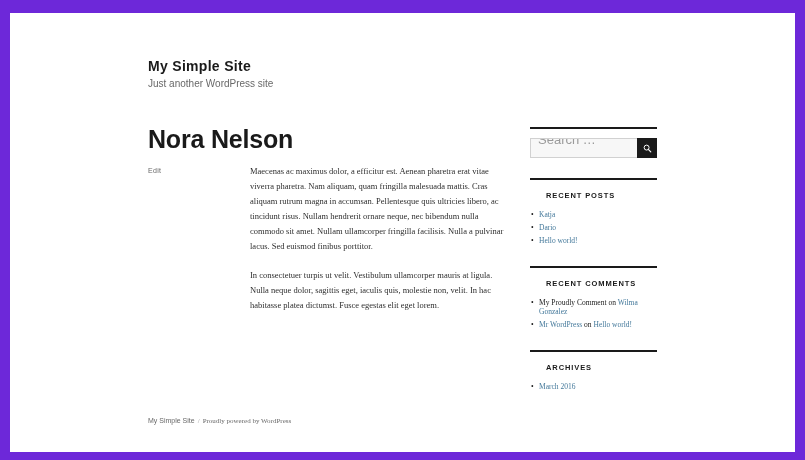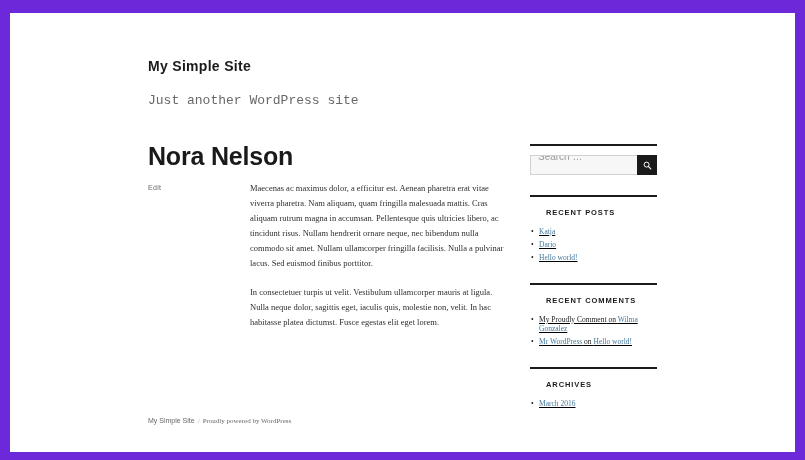--- a/index.html
+++ b/index.html
@@ -16,22 +16,22 @@
     width:100%; height:100%;
     background:#ffffff;
     padding:44px 138px 0 138px;
   }
   
   .site-title {
     font-size:14px; font-weight:bold; color:#1a1a1a;
     letter-spacing:.3px; line-height:18px;
   }
   .site-tagline {
-    font-family:Liberation Mono, monospace;
-    font-size:13px; color:#686868; margin-top:20px; line-height:11px;
+    font-family:Liberation Sans, sans-serif;
+    font-size:10px; color:#686868; margin-top:3px; line-height:11px;
   }
   
   .site-main { display:flex; margin-top:38px; }
   .article { flex:1 1 auto; min-width:0; padding-right:25px; }
   .entry-title {
     font-size:25px; font-weight:bold; color:#1a1a1a;
     line-height:24px; letter-spacing:-.2px;
   }
   .entry-body { position:relative; margin-top:13px; }
   .edit-link {
@@ -49,33 +49,33 @@
   .sidebar { flex:0 0 127px; width:127px; }
   .widget { border-top:2px solid #1a1a1a; }
   .widget-search { padding-top:9px; }
   .widget + .widget { margin-top:20px; }
   .widget-std { padding-top:11px; }
   .search-form { display:flex; height:20px; }
   .search-input {
     flex:1 1 auto; min-width:0; height:20px;
     background:#f7f7f7; border:1px solid #d1d1d1; border-right:none;
     font-family:"Liberation Sans", sans-serif;
-    font-size:10px; color:#686868; padding:0 0 17px 7px; outline:none;
+    font-size:13px; color:#686868; padding:0 0 17px 7px; outline:none;
   }
   .search-input::placeholder { color:#9a9a9a; }
   .search-button {
     flex:0 0 20px; width:20px; height:20px;
     background:#1a1a1a; border:none; cursor:pointer;
     display:flex; align-items:center; justify-content:center;
   }
   .widget-title {
     font-size:7.5px; font-weight:bold; color:#1a1a1a;
     letter-spacing:.9px; line-height:9px; margin-bottom:10px;padding-left:16px;
   }
-  .widget ul { list-style:none;text-decoration:underline; }
+  .widget ul { list-style:none; }
   .widget li {
     position:relative; padding-left:9px; margin-bottom:3.5px;
     font-family:"Liberation Serif", serif;
     font-size:7.5px; line-height:9.5px; color:#1a1a1a;
   }
   .widget li::before {
     content:"•"; position:absolute; left:1px; top:0; color:#1a1a1a;
   }
   .wlink { color:#43789a; text-decoration:none; cursor:pointer; }
   .comment-author-plain { color:#1a1a1a; }

